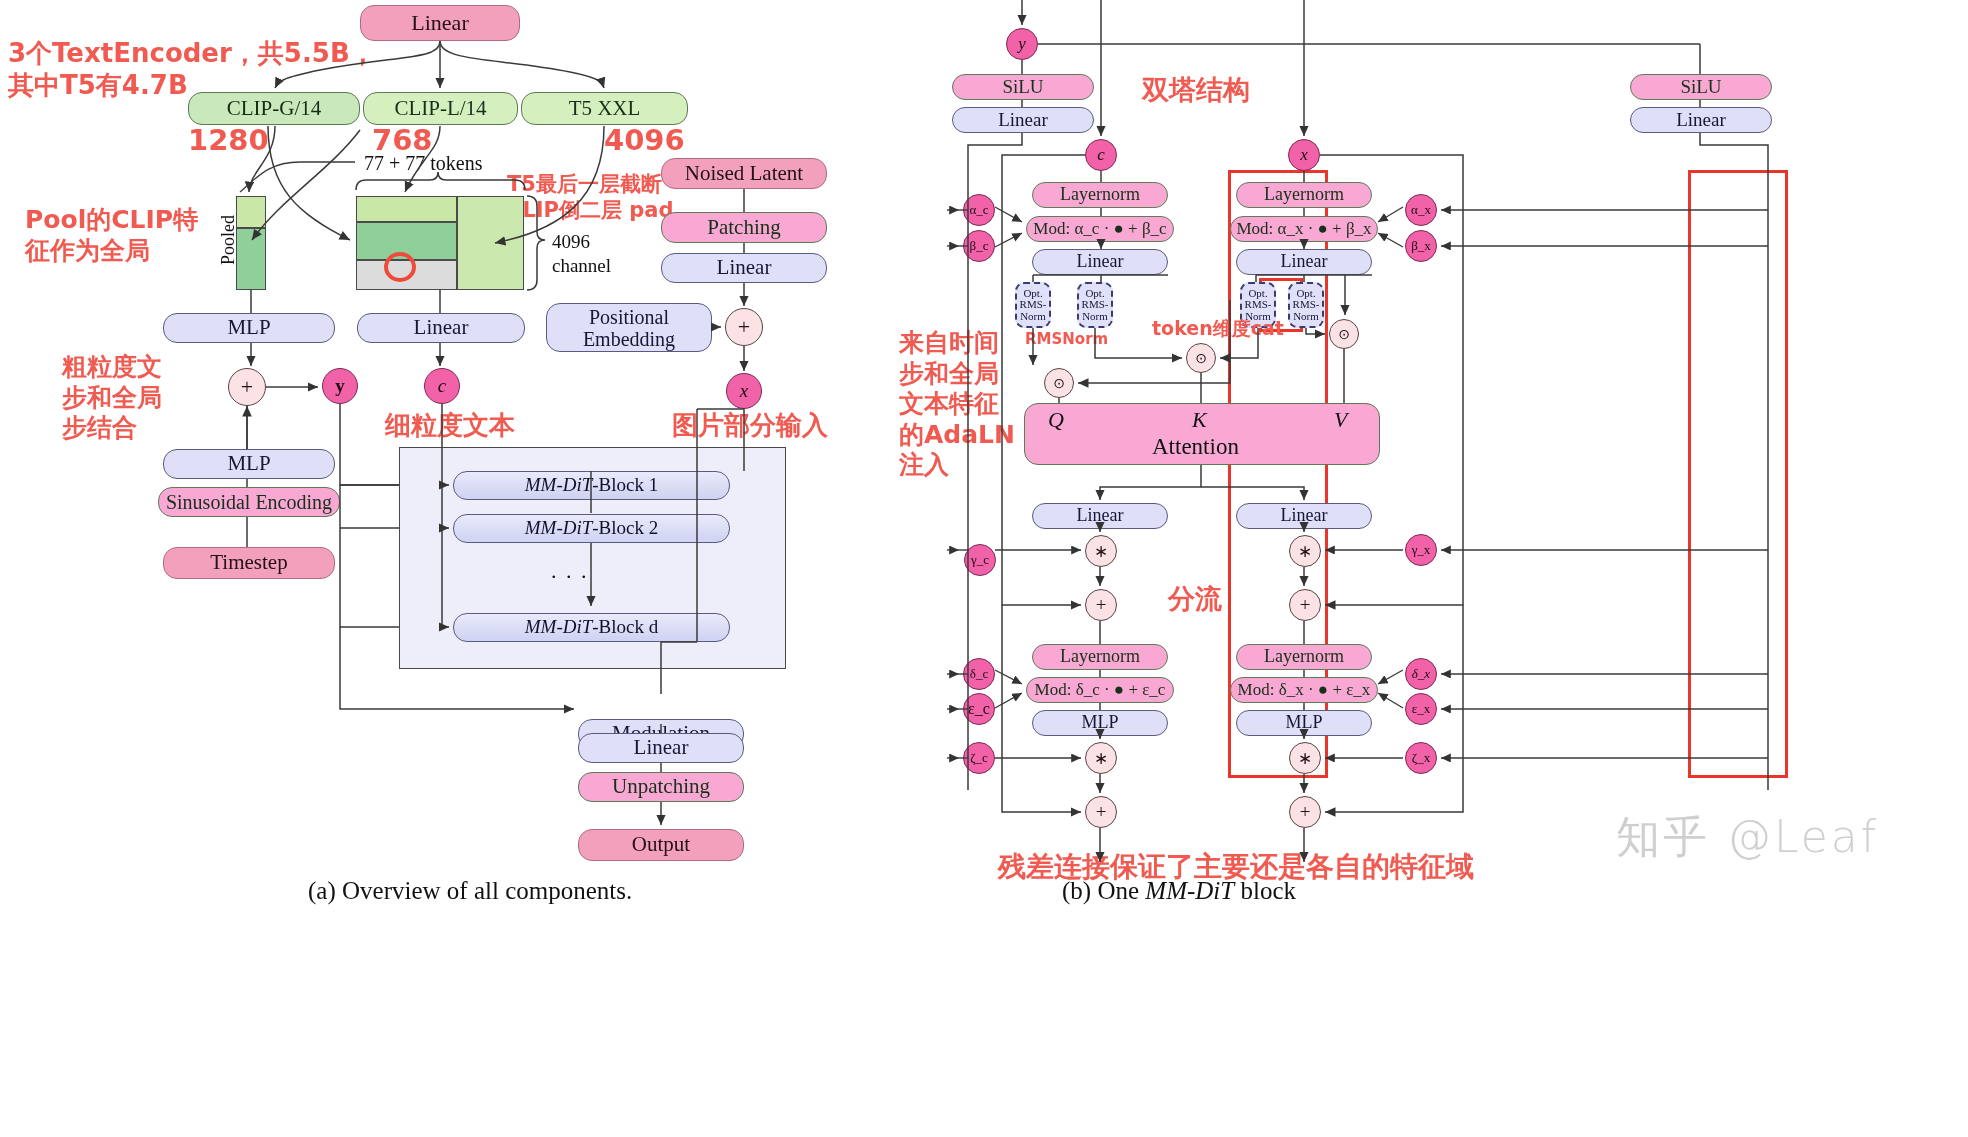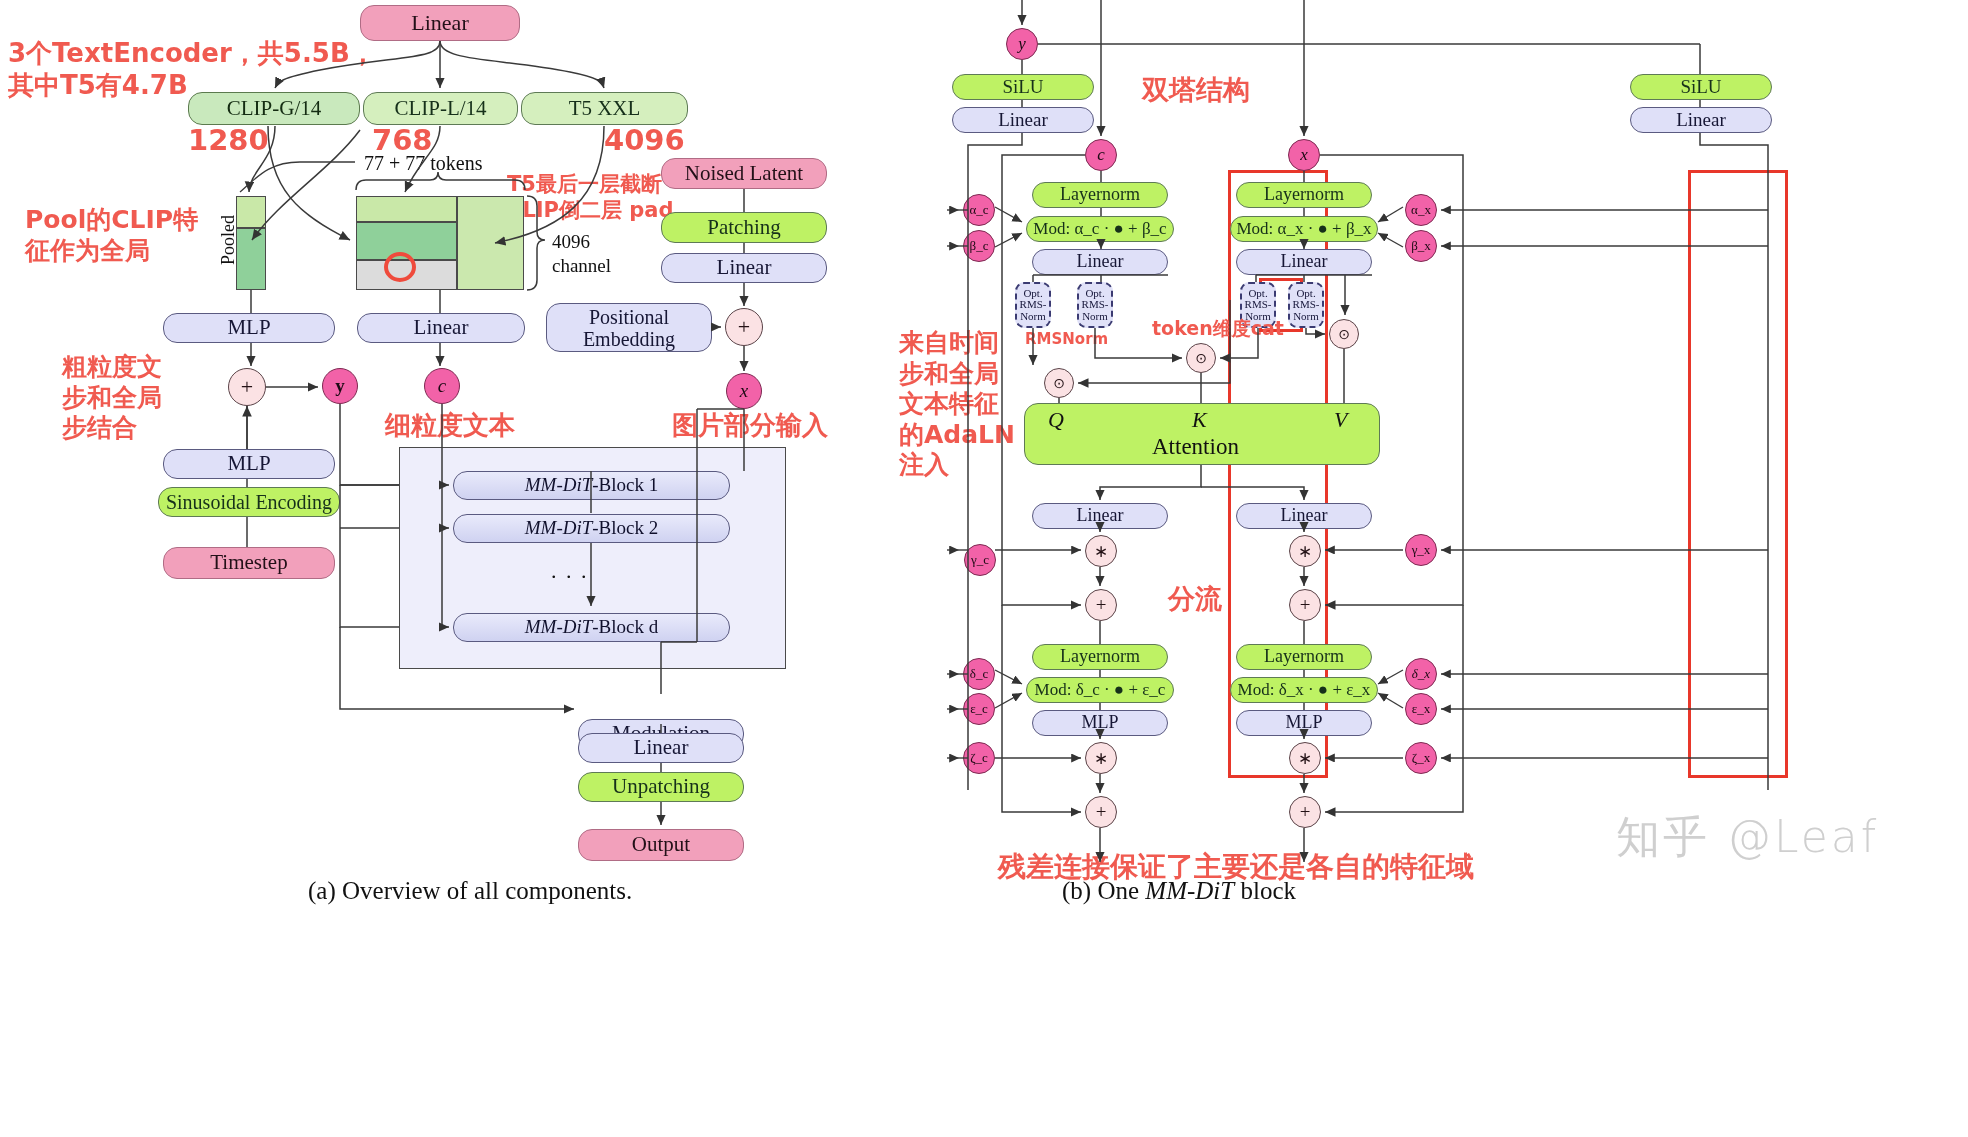--- a/index.html
+++ b/index.html
@@ -4,21 +4,21 @@
 <style>
   html,body{margin:0;padding:0;background:#fff;}
   body{width:1968px;height:1137px;position:relative;overflow:hidden;
        font-family:"Liberation Serif",serif;color:#111;}
 
   
   .box{position:absolute;box-sizing:border-box;display:flex;align-items:center;
        justify-content:center;border-radius:14px;border:1px solid #555;
        font-family:"Liberation Serif",serif;text-align:center;line-height:1.1;}
   .pink{background:#f2a0bb;border-color:#b06c85;color:#231018;}
-  .green{background:#bef264;border-color:#5e7a56;color:#16301a;}
+  .green{background:#f9a8d4;border-color:#5e7a56;color:#16301a;}
   .green2{background:#d8f0d2;border-color:#5e7a56;color:#16301a;}
   .gmid{background:#c9e9bd;border-color:#5b7a4e;color:#142c12;}
   .lav{background:#dfe0f8;border-color:#5a5a80;color:#161635;}
   .lav-grad{background:linear-gradient(180deg,#e9eafb 0%,#cfd2f1 100%);
             border-color:#5a5a80;color:#10102c;}
 
   
   .circ{position:absolute;box-sizing:border-box;border-radius:50%;
         display:flex;align-items:center;justify-content:center;
         border:1px solid #5a3a46;}
@@ -222,21 +222,21 @@
 <div class="box green" style="left:1236px;top:644px;width:136px;height:26px;font-size:18px;">Layernorm</div>
 <div class="box green" style="left:1230px;top:677px;width:148px;height:26px;font-size:17px;">Mod: δ_x · ● + ε_x</div>
 <div class="box lav" style="left:1236px;top:710px;width:136px;height:26px;font-size:18px;">MLP</div>
 <div class="circ cpale" style="left:1289px;top:742px;width:32px;height:32px;font-size:17px;">∗</div>
 <div class="circ cpale" style="left:1289px;top:796px;width:32px;height:32px;font-size:19px;">+</div>
 
 <div class="circ cpink" style="left:963px;top:194px;width:32px;height:32px;font-size:13px;">α_c</div>
 <div class="circ cpink" style="left:963px;top:230px;width:32px;height:32px;font-size:13px;">β_c</div>
 <div class="circ cpink" style="left:964px;top:534px;width:32px;height:32px;font-size:13px;margin-top:10px;">γ_c</div>
 <div class="circ cpink" style="left:963px;top:658px;width:32px;height:32px;font-size:13px;">δ_c</div>
-<div class="circ cpink" style="left:963px;top:693px;width:32px;height:32px;font-size:13px;">ε_c</div>
+<div class="circ cpink" style="left:963px;top:693px;width:32px;height:32px;font-size:16px;">ε_c</div>
 <div class="circ cpink" style="left:963px;top:742px;width:32px;height:32px;font-size:13px;">ζ_c</div>
 
 <div class="circ cpink" style="left:1405px;top:194px;width:32px;height:32px;font-size:13px;">α_x</div>
 <div class="circ cpink" style="left:1405px;top:230px;width:32px;height:32px;font-size:13px;">β_x</div>
 <div class="circ cpink" style="left:1405px;top:534px;width:32px;height:32px;font-size:13px;">γ_x</div>
 <div class="circ cpink" style="left:1405px;top:658px;width:32px;height:32px;font-size:13px;font-style:italic;">δ_x</div>
 <div class="circ cpink" style="left:1405px;top:693px;width:32px;height:32px;font-size:13px;">ε_x</div>
 <div class="circ cpink" style="left:1405px;top:742px;width:32px;height:32px;font-size:13px;text-align:center;">ζ_x</div>
 
 <div class="red" style="left:1088px;top:328px;font-size:25px;left:899px;top:328px;">来自时间

